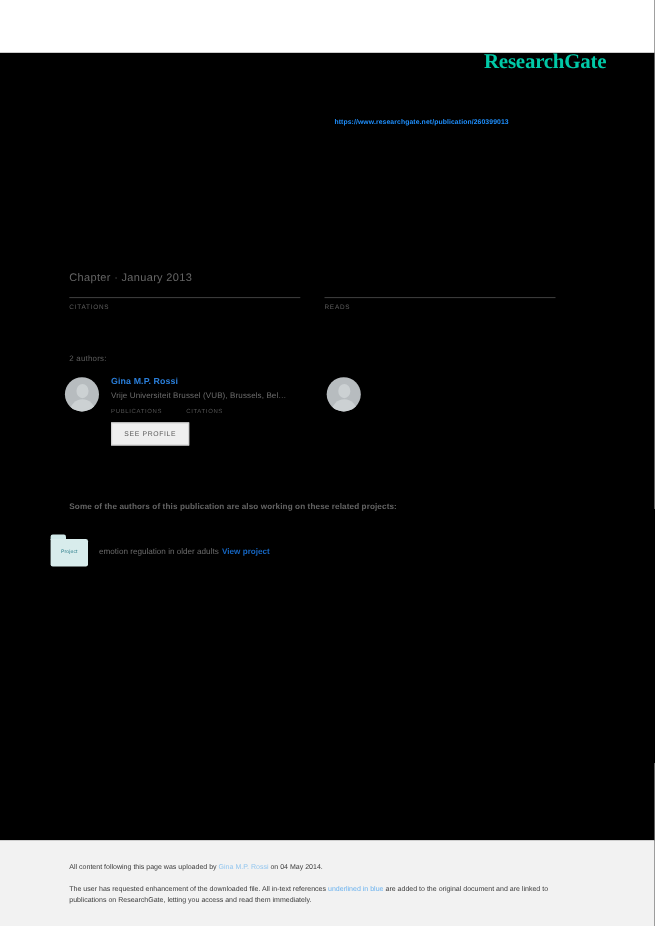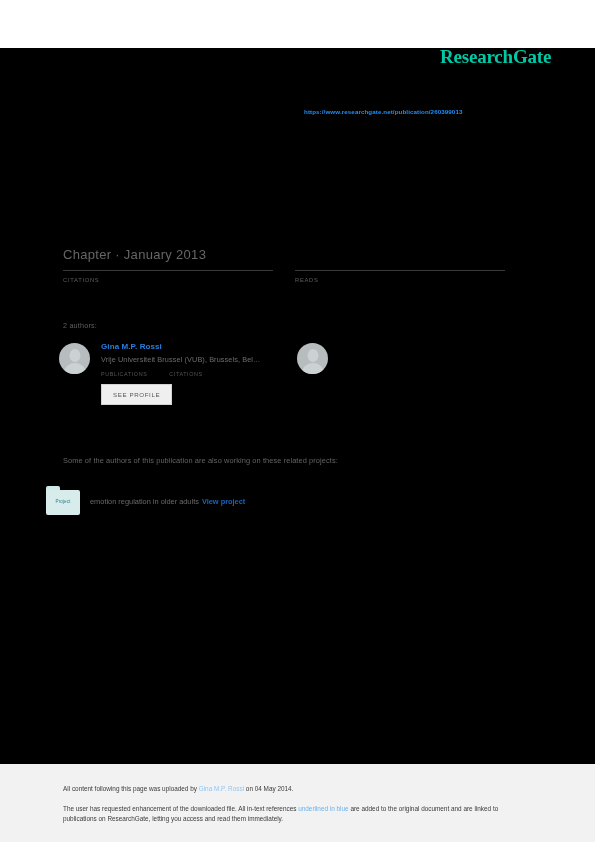--- a/index.html
+++ b/index.html
@@ -64,21 +64,21 @@
     color: #1e90ff;
     letter-spacing: 0.1px;
     white-space: nowrap;
   }
 
   
   .meta-line {
     position: absolute;
     left: 63px;
     top: 247px;
-    font-size: 13px;
+    font-size: 10px;
     color: #666666;
     letter-spacing: 0.3px;
     white-space: nowrap;
   }
 
   
   .stat {
     position: absolute;
     top: 268px;
     width: 210px;
@@ -205,21 +205,21 @@
     padding: 6px 11px;
     white-space: nowrap;
   }
 
   
   .projects-intro {
     position: absolute;
     left: 63px;
     top: 456px;
     font-size: 7.4px;
-    font-weight: normal;
+    font-weight: bold;
     color: #646464;
     letter-spacing: 0.1px;
     white-space: nowrap;
   }
 
   .project-row {
     position: absolute;
     left: 46px;
     width: 460px;
     height: 34px;

